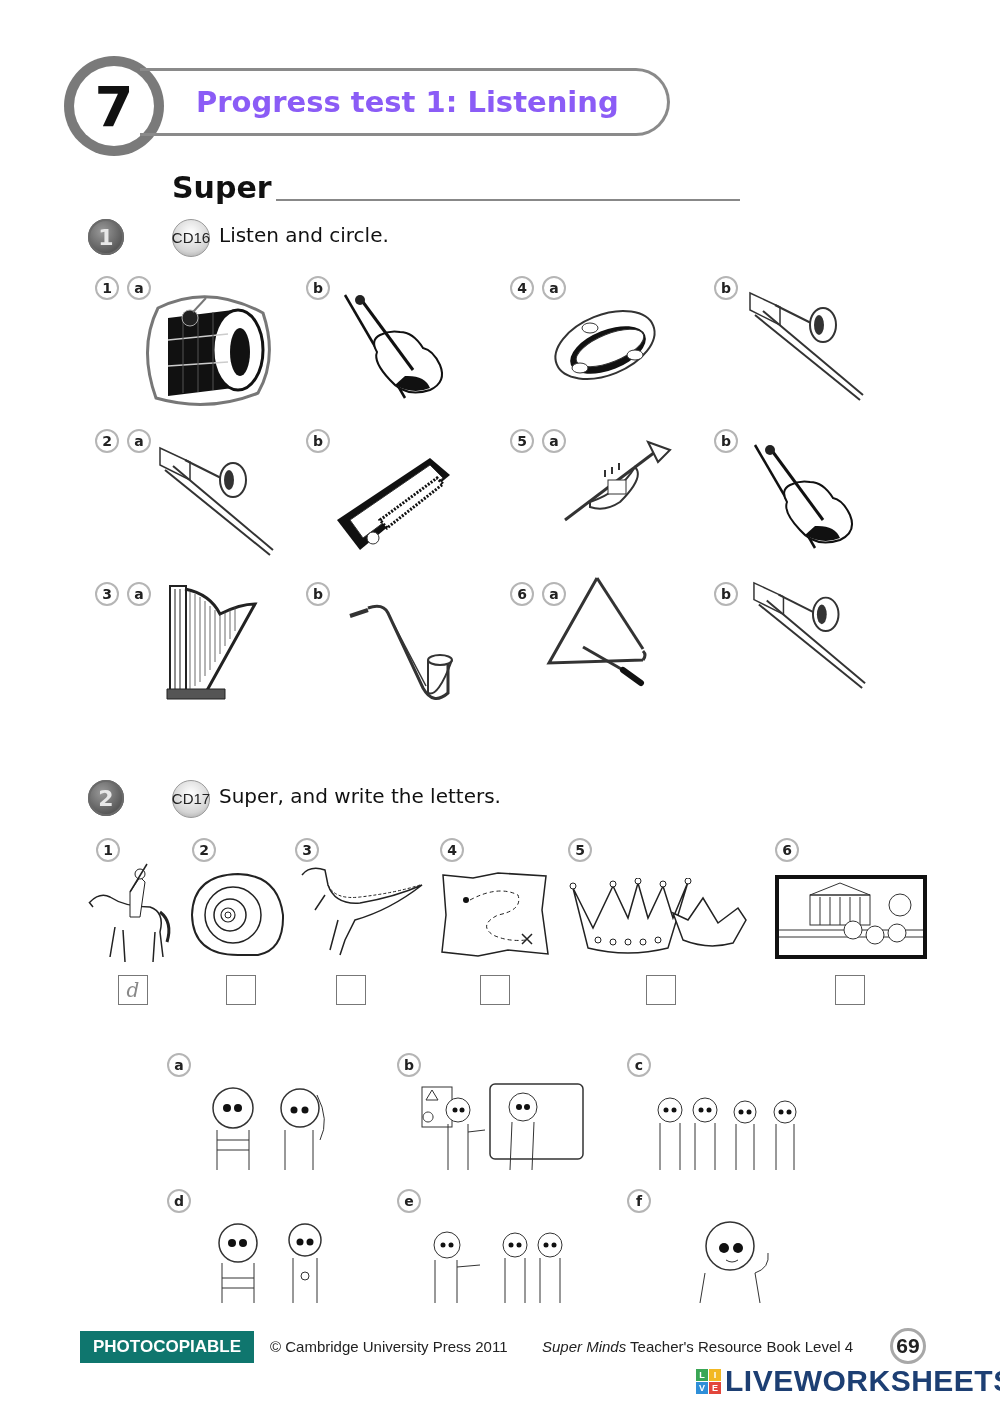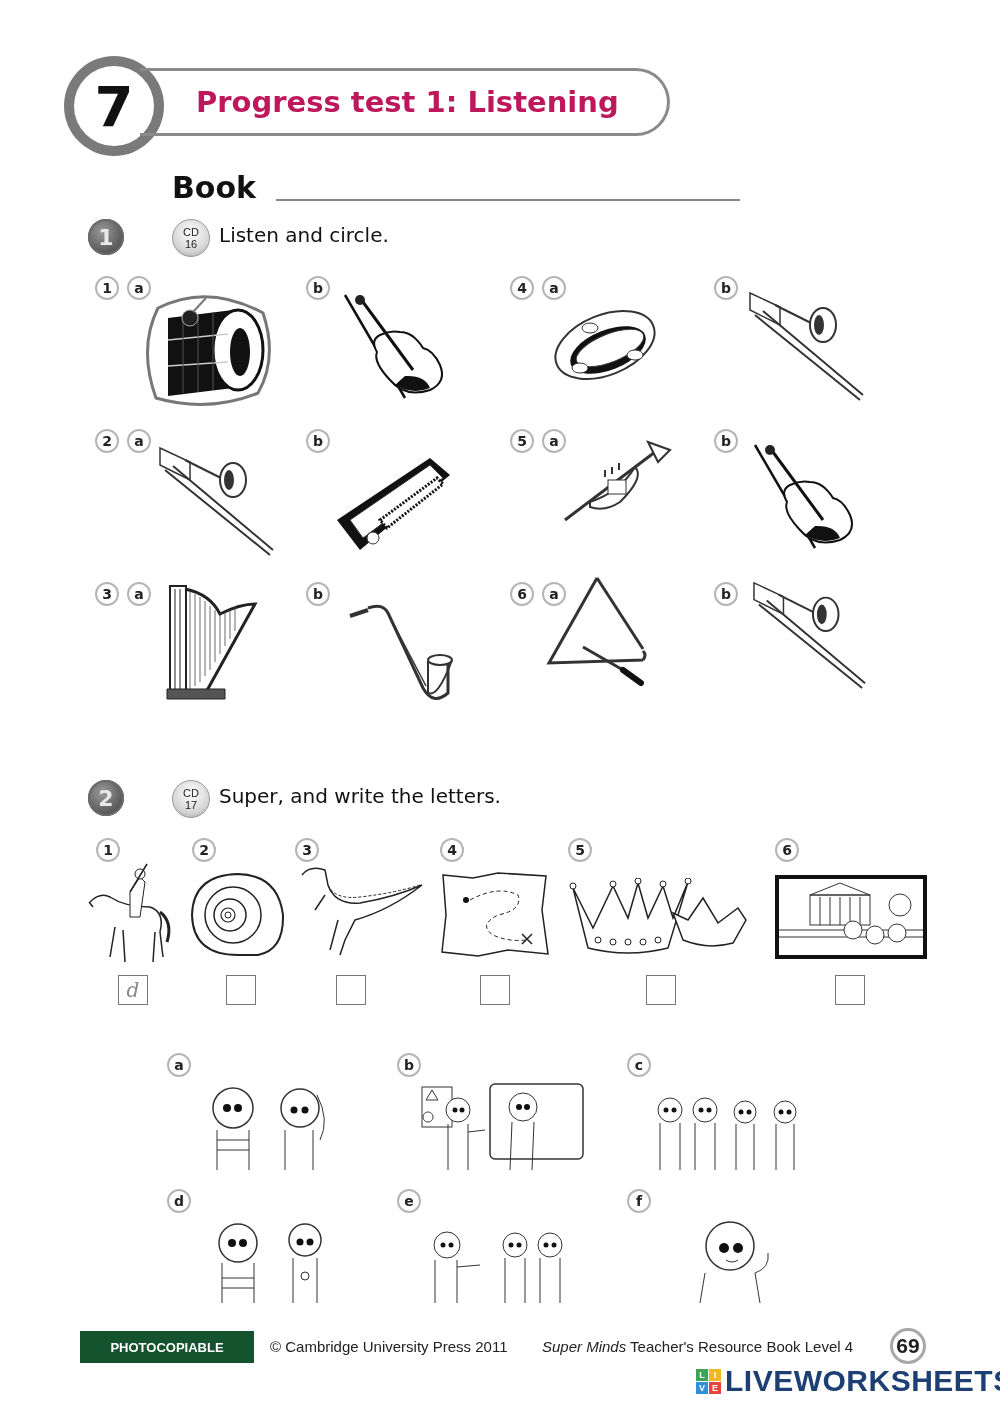--- a/index.html
+++ b/index.html
@@ -14,21 +14,21 @@
   .unit-circle-inner {
     position: absolute; left: 10px; top: 10px; width: 80px; height: 80px;
     border-radius: 50%; background: #ffffff;
     display: flex; align-items: center; justify-content: center;
     font-family: "DejaVu Sans", sans-serif; font-weight: bold; font-size: 56px; color: #111;
   }
   .title-pill {
     position: absolute; left: 140px; top: 68px; width: 530px; height: 68px;
     border: 3px solid #8a8a8a; border-left: none; border-radius: 0 34px 34px 0;
     display: flex; align-items: center; padding-left: 56px;
-    font-family: "DejaVu Sans", sans-serif; font-weight: bold; font-size: 29px; color: #be185d;
+    font-family: "DejaVu Sans", sans-serif; font-weight: bold; font-size: 29px; color: #8b5cf6;
   }
 
   .name-label {
     position: absolute; left: 172px; top: 170px; font-weight: bold; font-size: 30px; color: #111;
   }
   .name-line {
     position: absolute; left: 276px; top: 199px; width: 464px; height: 2px; background: #888;
   }
 
   
@@ -36,22 +36,22 @@
     position: absolute; width: 36px; height: 36px; border-radius: 50%;
     background: radial-gradient(circle at 40% 35%, #9a9a9a, #555 70%, #3c3c3c);
     color: #e8e8e8; font-weight: bold; font-size: 22px;
     display: flex; align-items: center; justify-content: center;
     box-shadow: inset 0 0 0 2px #6a6a6a;
   }
   .cd-badge {
     position: absolute; width: 38px; height: 38px; border-radius: 50%;
     background: radial-gradient(circle at 50% 35%, #ffffff, #d4d4d4 65%, #9a9a9a);
     border: 1px solid #999;
-    display: flex; flex-direction: column; align-items: center; justify-content: center;
-    font-family: "Liberation Sans", sans-serif; font-size: 11px; line-height: 12px; color: #222;
+    display: flex; align-items: center; justify-content: center;
+    font-family: "Liberation Sans", sans-serif; font-size: 15px; line-height: 12px; color: #222;
   }
   .ex-title {
     position: absolute; font-weight: normal; font-size: 20px; color: #111;
   }
 
   
   .lbl {
     position: absolute; width: 24px; height: 24px; border-radius: 50%;
     border: 2px solid #b5b5b5; background: #fff;
     display: flex; align-items: center; justify-content: center;
@@ -62,22 +62,22 @@
   .pic svg { width: 100%; height: 100%; display: block; }
 
   .answer-box {
     position: absolute; width: 30px; height: 30px; border: 1.5px solid #777; background: #fff;
     display: flex; align-items: center; justify-content: center;
     font-family: "DejaVu Serif", serif; font-style: italic; font-size: 20px; color: #888;
   }
 
   
   .photocopiable {
-    position: absolute; left: 80px; top: 1331px; width: 174px; height: 32px; background: #14532d;
-    color: #fff; font-family: "Liberation Sans", sans-serif; font-weight: bold; font-size: 13px;
+    position: absolute; left: 80px; top: 1331px; width: 174px; height: 32px; background: #0f766e;
+    color: #fff; font-family: "Liberation Sans", sans-serif; font-weight: bold; font-size: 17px;
     display: flex; align-items: center; justify-content: center;
   }
   .copyright {
     position: absolute; left: 270px; top: 1338px; font-family: "Liberation Sans", sans-serif; font-size: 15px; color: #222;
   }
   .book-title {
     position: absolute; left: 542px; top: 1338px; font-family: "Liberation Sans", sans-serif; font-size: 15px; color: #222;
   }
   .book-title i { font-style: italic; }
   .page-num {
@@ -93,21 +93,21 @@
   .lw-text { font-family: "Liberation Sans", sans-serif; font-weight: bold; font-size: 30px; color: #1d3f73; letter-spacing: 0.5px; }
 </style>
 </head>
 <body>
 
 <div class="unit-circle">
   <div class="unit-circle-inner">7</div>
 </div>
 <div class="title-pill">Progress test 1: Listening</div>
 
-<div class="name-label">Book</div>
+<div class="name-label">Super</div>
 <div class="name-line"></div>
 
 <div class="ex-num" style="left:88px;top:219px;">1</div>
 <div class="cd-badge" style="left:172px;top:219px;">
   <span>CD</span>
   <span>16</span>
 </div>
 <div class="ex-title" style="left:219px;top:223px;">Listen and circle.</div>
 
 <div class="lbl" style="left:95px;top:276px;">1</div>

